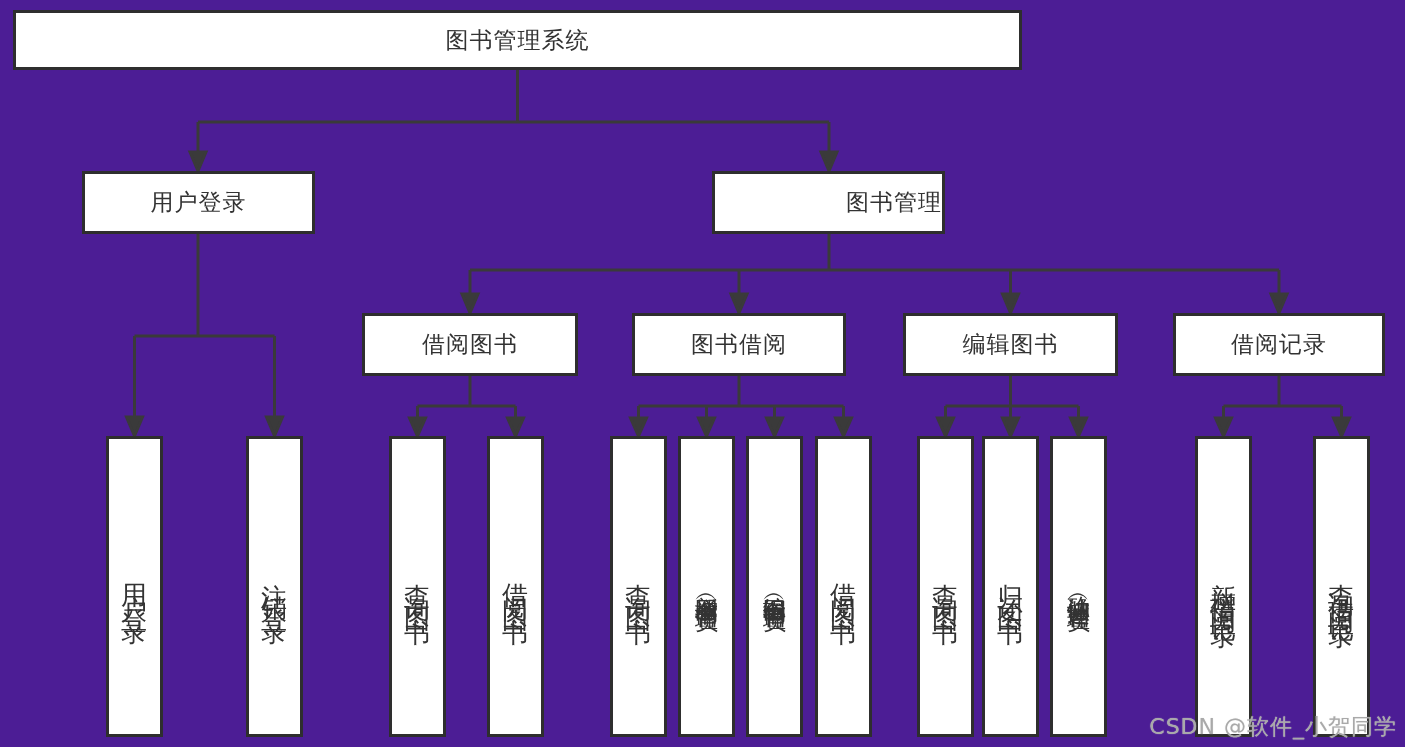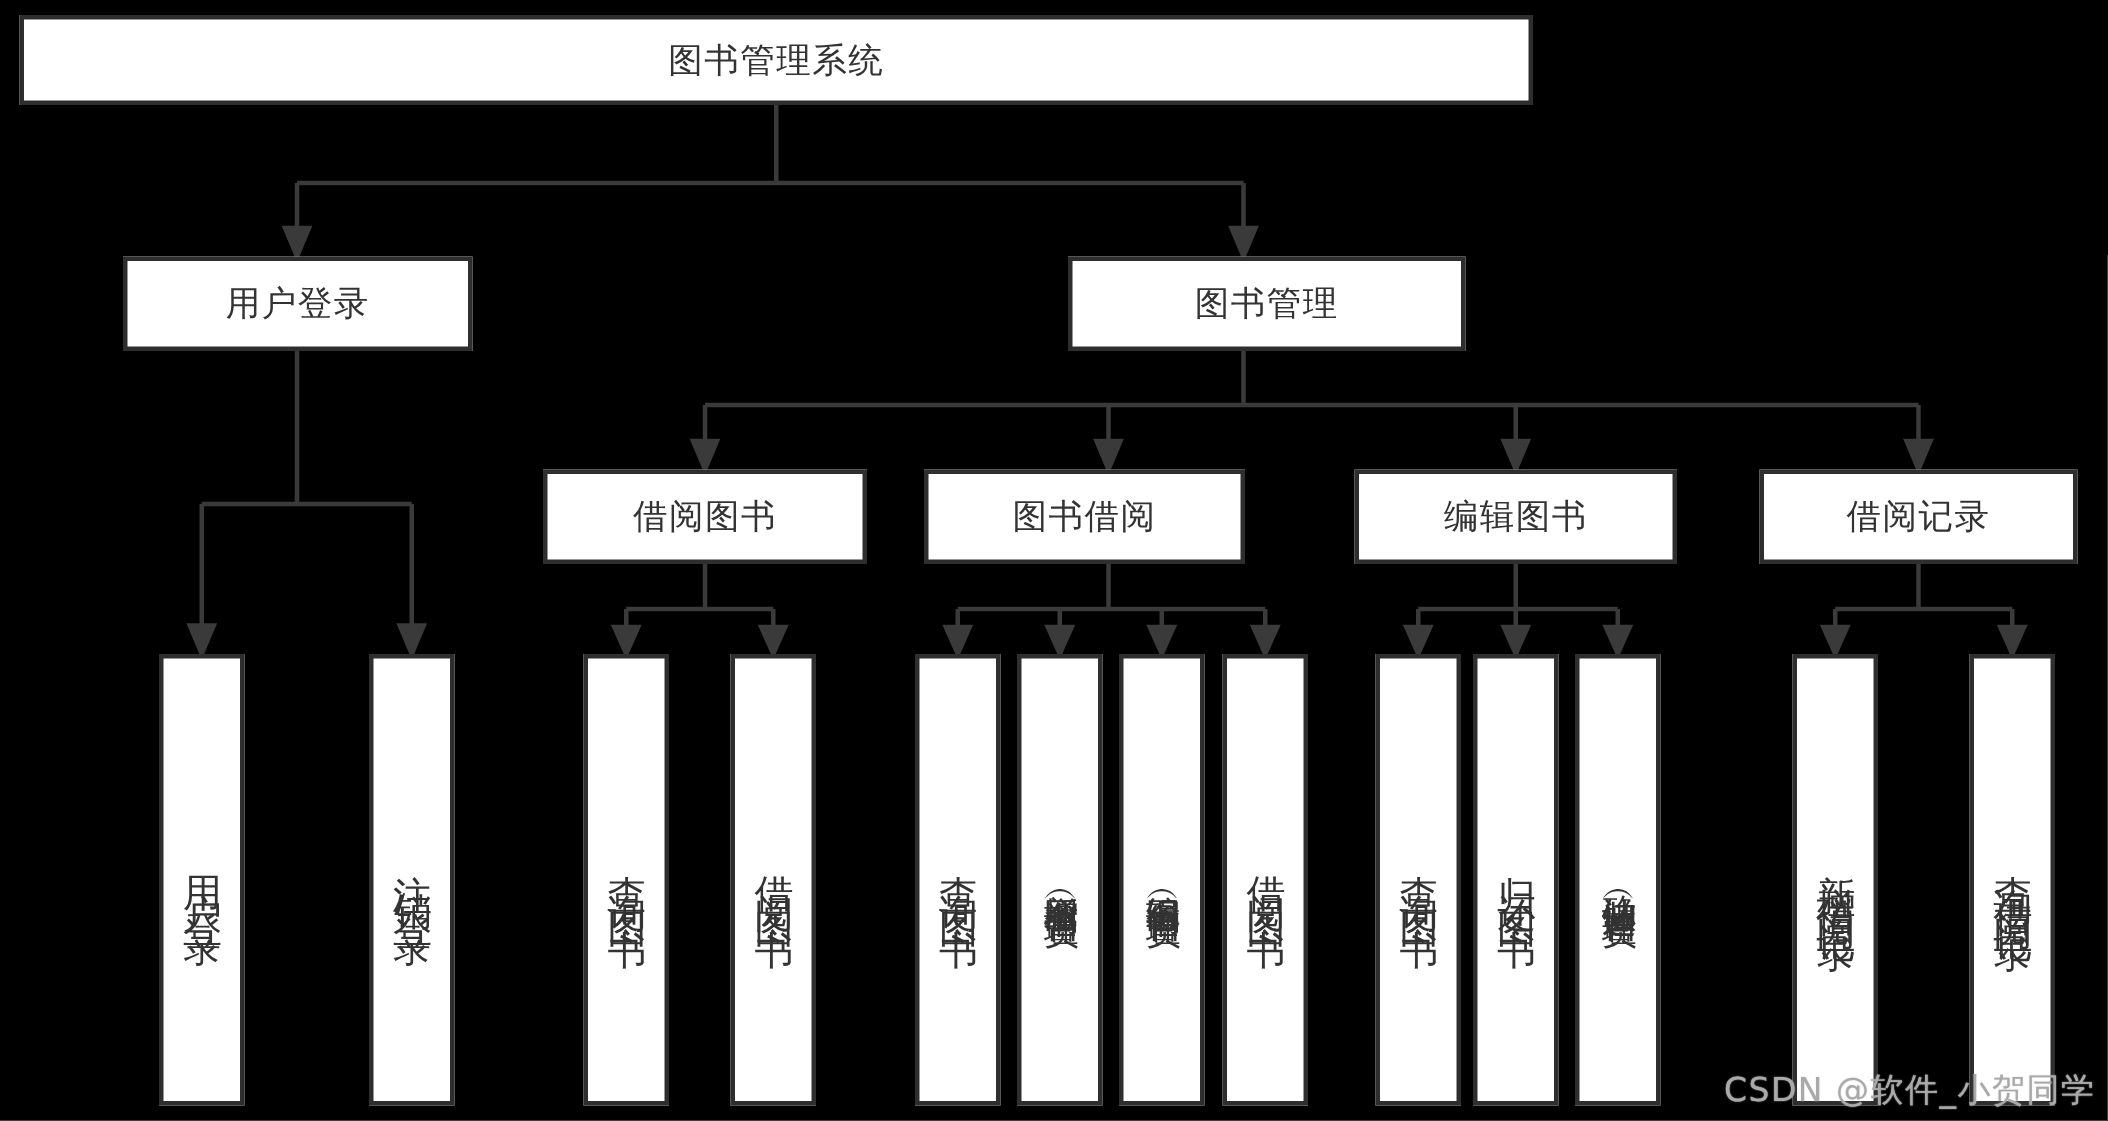--- a/index.html
+++ b/index.html
@@ -4,21 +4,21 @@
 <style>
   html, body { margin: 0; padding: 0; }
   body {
     font-family: "DejaVu Sans", "Liberation Sans", sans-serif;
     background: #ffffff;
   }
   .canvas {
     position: relative;
     width: 1405px;
     height: 747px;
-    background: #000000;
+    background: #4c1d95;
     overflow: hidden;
   }
   .canvas svg.wires {
     position: absolute;
     left: 0; top: 0;
     width: 1405px; height: 747px;
     z-index: 0;
   }
   .box {
     position: absolute;
@@ -31,23 +31,23 @@
     z-index: 1;
     color: #333333;
   }
   .box .lbl {
     font-size: 23px;
     letter-spacing: 1px;
     white-space: nowrap;
   }
   .root  { left: 13px;  top: 10px;  width: 1009px; height: 60px; }
   .lvl2a { left: 82px;  top: 171px; width: 233px;  height: 63px; }
-  .lvl2b { left: 712px; top: 171px; width: 265px;  height: 63px; }
+  .lvl2b { left: 712px; top: 171px; width: 233px;  height: 63px; justify-content: flex-end; }
   .lvl3a { left: 362px; top: 313px; width: 216px;  height: 63px; }
-  .lvl3b { left: 616px; top: 313px; width: 214px;  height: 63px; }
+  .lvl3b { left: 632px; top: 313px; width: 214px;  height: 63px; }
   .lvl3c { left: 903px; top: 313px; width: 215px;  height: 63px; }
   .lvl3d { left: 1173px;top: 313px; width: 212px;  height: 63px; }
 
   .leaf {
     top: 436px;
     width: 57px;
     height: 301px;
   }
   .leaf .vtext {
     writing-mode: vertical-rl;

